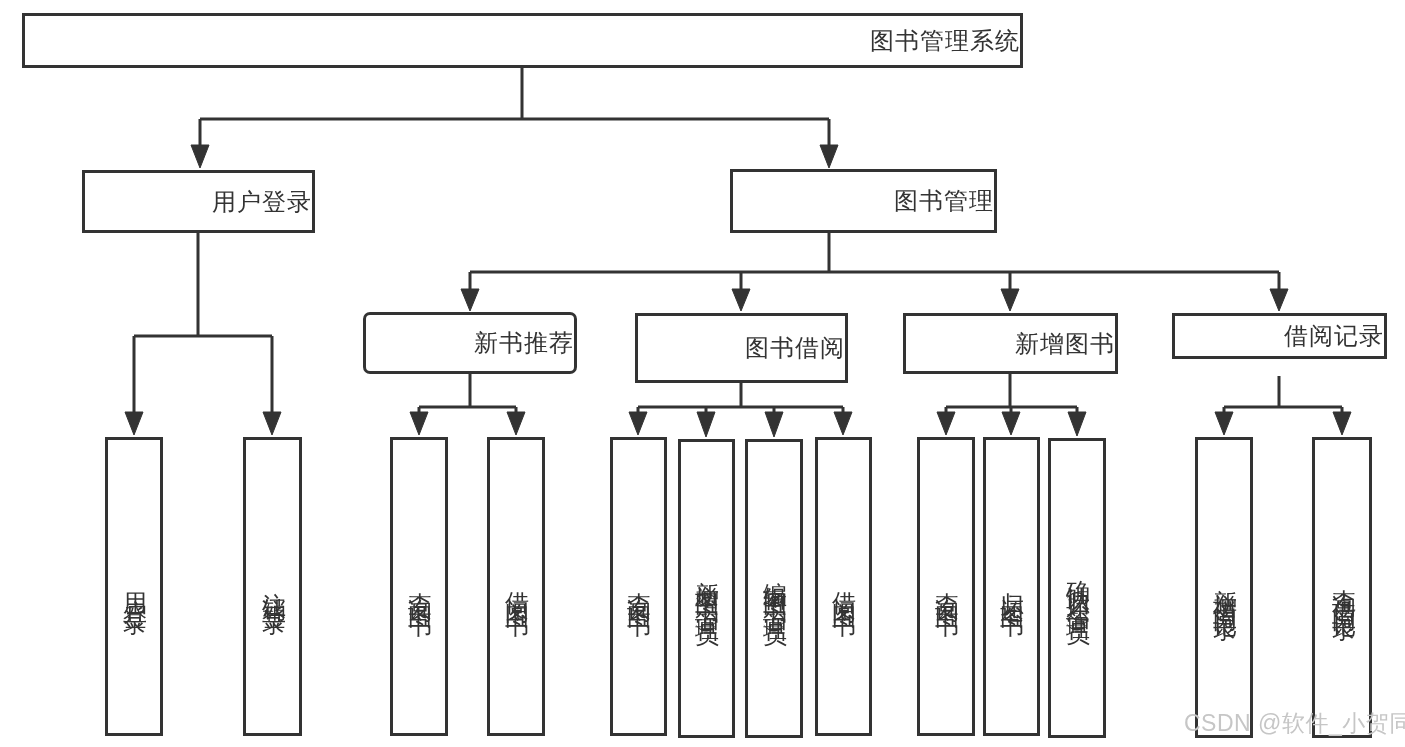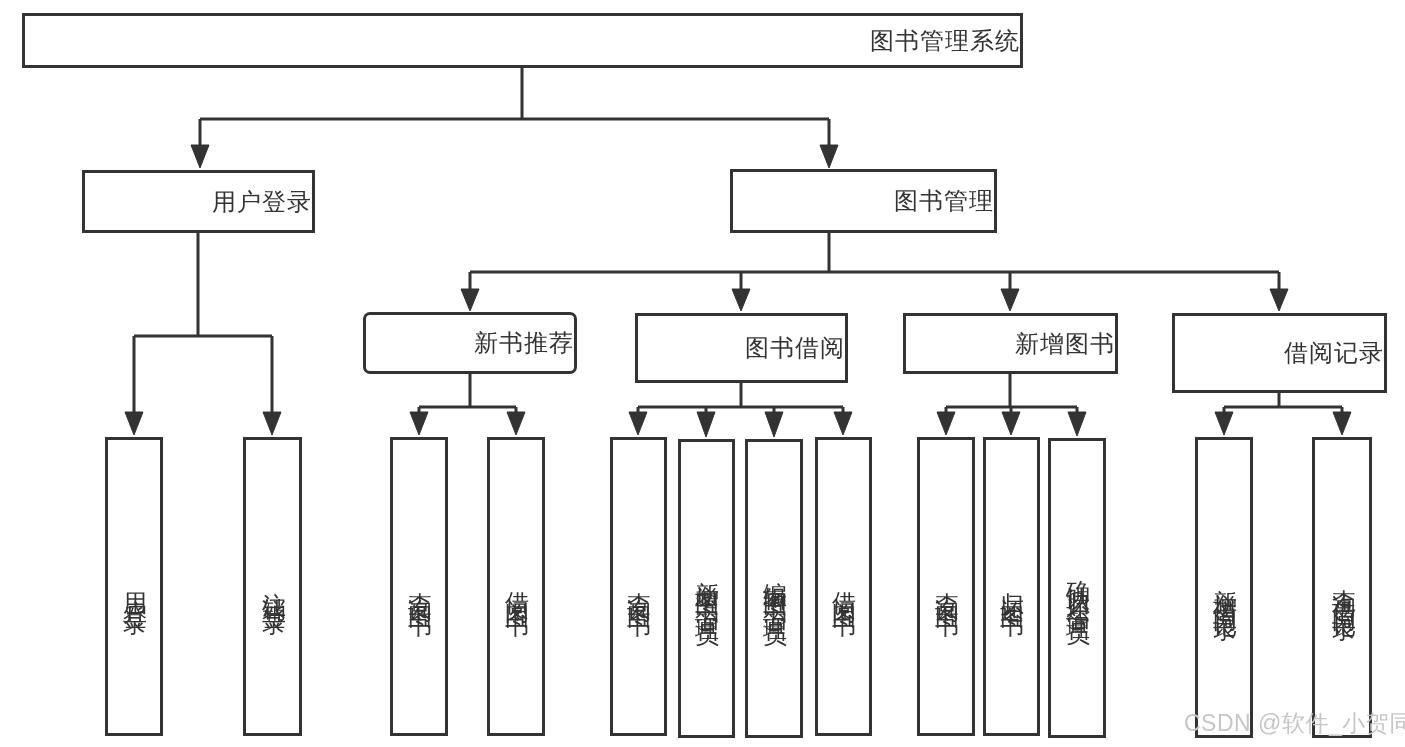--- a/index.html
+++ b/index.html
@@ -124,21 +124,21 @@
 
   <div class="node hbox" style="left:363px;top:312px;width:214px;height:62px;border-radius:7px;">
     <span>新书推荐</span>
   </div>
   <div class="node hbox" style="left:635px;top:313px;width:213px;height:70px;">
     <span>图书借阅</span>
   </div>
   <div class="node hbox" style="left:903px;top:313px;width:215px;height:61px;">
     <span>新增图书</span>
   </div>
-  <div class="node hbox" style="left:1172px;top:313px;width:215px;height:80px;">
+  <div class="node hbox" style="left:1172px;top:313px;width:215px;height:46px;">
     <span>借阅记录</span>
   </div>
 
   <div class="node vbox" style="left:105px;top:437px;width:58px;height:299px;">用户登录</div>
   <div class="node vbox" style="left:243px;top:437px;width:59px;height:299px;">注销登录</div>
 
   <div class="node vbox" style="left:390px;top:437px;width:58px;height:299px;">查询图书</div>
   <div class="node vbox" style="left:487px;top:437px;width:58px;height:299px;">借阅图书</div>
 
   <div class="node vbox" style="left:610px;top:437px;width:57px;height:299px;">查询图书</div>

